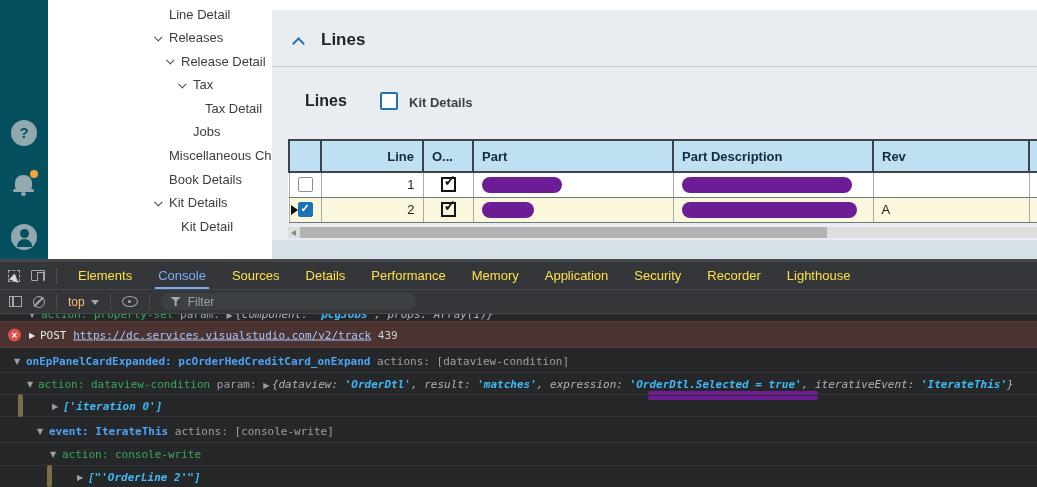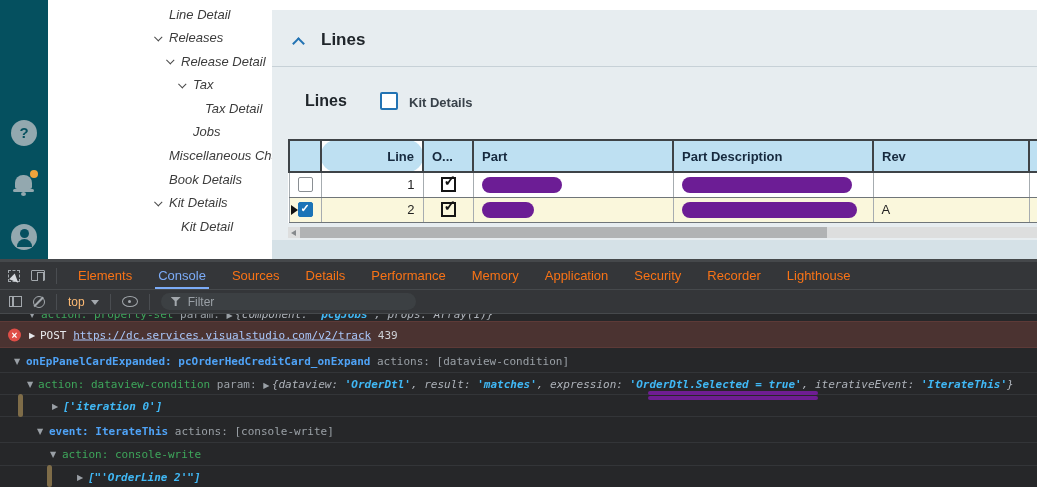--- a/index.html
+++ b/index.html
@@ -11,21 +11,21 @@
   .rail { position:absolute; left:0; top:0; width:48px; height:100%; background:#05505F; }
   .rail-icon { position:absolute; left:11px; width:26px; height:26px; }
   .circle-icon { width:26px; height:26px; border-radius:50%; background:#93A8AF; color:#05505F; font-weight:bold; font-size:15px; text-align:center; line-height:26px; }
   .bell-body { position:absolute; left:4px; top:3px; width:17px; height:14px; background:#93A8AF; border-radius:8px 8px 2px 2px; }
   .bell-lip { position:absolute; left:2px; top:17px; width:21px; height:2.5px; background:#93A8AF; border-radius:2px; }
   .bell-clapper { position:absolute; left:10px; top:20px; width:5px; height:4px; background:#93A8AF; border-radius:50%; }
   .bell-dot { position:absolute; right:-1px; top:-2px; width:8px; height:8px; border-radius:50%; background:#F0A43C; }
   .person-head { position:absolute; left:9px; top:5px; width:9px; height:9px; border-radius:50%; background:#05505F; }
   .person-body { position:absolute; left:6px; top:15px; width:15px; height:8px; border-radius:8px 8px 0 0; background:#05505F; }
 
-  .tree { position:absolute; left:48px; top:0; width:224px; height:100%; background:#fff;font-style:italic; }
+  .tree { position:absolute; left:48px; top:0; width:224px; height:100%; background:#fff; }
   .tree-item { position:absolute; height:18px; font-size:13px; color:#3C3C3C; white-space:nowrap; display:flex; align-items:center; cursor:default; }
   .tchev { width:6px; height:6px; border-left:1.6px solid #4A4A4A; border-bottom:1.6px solid #4A4A4A; transform:rotate(-45deg) translateY(-1px); display:inline-block; margin-right:7px; }
   .tchev.hidden { visibility:hidden; }
 
   .main { position:absolute; left:272px; top:0; right:0; height:100%; background:#fff; overflow:hidden;padding-left:16px; }
   .panel-bg { position:absolute; left:0; top:10px; right:0; bottom:0; background:#E7EDF0; }
   .card-divider { position:absolute; left:0; top:66px; right:0; height:1px; background:#C7D1D7; }
   .bottom-strip { position:absolute; left:0; top:240px; right:0; bottom:0; background:#D5E1E7; }
   .card-caret { position:absolute; left:22px; top:39px; width:9px; height:9px; border-left:2.5px solid #2273B3; border-top:2.5px solid #2273B3; transform:rotate(45deg); cursor:pointer; }
   .card-title { position:absolute; left:49px; top:30px; font-size:17px; font-weight:bold; color:#20262B; }
@@ -53,21 +53,21 @@
   
   .devtools { position:absolute; left:0; top:259px; width:100%; height:228px; background:#262729; border-top:3px solid #45484B; color:#C9CDD2; }
   .dt-tabbar { height:27px; background:#343639; display:flex; align-items:stretch; }
   .dt-tools { display:flex; align-items:center; padding:0 8px; gap:11px; }
   .icon-inspect { width:12px; height:12px; border:1px dashed #A3A8AD; position:relative; cursor:pointer; }
   .icon-inspect::after { content:""; position:absolute; right:-4px; bottom:-4px; width:0; height:0; border:4px solid transparent; border-left:9px solid #D5D8DC; transform:rotate(45deg); }
   .icon-device { width:14px; height:11px; border:1.5px solid #A3A8AD; border-radius:1px; position:relative; cursor:pointer; }
   .icon-device::after { content:""; position:absolute; right:0px; bottom:-1px; width:5px; height:8px; background:#343639; border:1.5px solid #A3A8AD; border-bottom:none; }
   .dt-sep { width:1px; height:16px; background:#4A4D51; align-self:center; }
   #tabs { display:flex; }
-  .dt-tab { padding:0 13px; line-height:27px; font-size:13px; color:#f97316; position:relative; cursor:pointer; white-space:nowrap; display:flex; align-items:center; gap:6px; }
+  .dt-tab { padding:0 13px; line-height:27px; font-size:13px; color:#fde047; position:relative; cursor:pointer; white-space:nowrap; display:flex; align-items:center; gap:6px; }
   .dt-tab.active { color:#7CACF8; }
   .dt-tab.active::after { content:""; position:absolute; left:10px; right:10px; bottom:0; height:2.5px; background:#7CACF8; }
   .flask { display:inline-block; width:10px; height:12px; background:#A3A8AD; clip-path:polygon(35% 0,65% 0,65% 10%,56% 10%,56% 38%,100% 100%,0 100%,44% 38%,44% 10%,35% 10%); }
   .dt-filterbar { height:25px; background:#343639; border-top:1px solid #46494C; border-bottom:1px solid #46494C; display:flex; align-items:center; gap:11px; padding:0 9px; }
   .icon-panel { width:13px; height:11px; border:1.5px solid #A3A8AD; position:relative; cursor:pointer; }
   .icon-panel::after { content:""; position:absolute; left:2px; top:0; bottom:0; width:1.5px; background:#A3A8AD; }
   .icon-clear { width:12px; height:12px; border:1.5px solid #A3A8AD; border-radius:50%; position:relative; cursor:pointer; }
   .icon-clear::after { content:""; position:absolute; left:-2px; top:4px; width:13px; height:1.5px; background:#A3A8AD; transform:rotate(-45deg); }
   .ctx { font-size:12px; color:#fdba74; display:flex; align-items:center; gap:6px; cursor:pointer; }
   .caret-down { width:0; height:0; border:4px solid transparent; border-top:5px solid #A3A8AD; margin-top:5px; }
@@ -177,21 +177,21 @@
               <col style="width: 102px;">
               <col style="width: 50px;">
               <col style="width: 200px;">
               <col style="width: 200px;">
               <col style="width: 156px;">
               <col style="width: 60px;">
             </colgroup>
             <thead>
               <tr>
                 <th style="text-align: left;"></th>
-                <th style="text-align: right; border-radius: 15px;">Line</th>
+                <th style="text-align: right;">Line</th>
                 <th style="text-align: left;">O...</th>
                 <th style="text-align: left;">Part</th>
                 <th style="text-align: left;">Part Description</th>
                 <th style="text-align: left;">Rev</th>
                 <th style="text-align: left;">C</th>
               </tr>
             </thead>
             <tbody>
               <tr>
                 <td style="position: relative; padding: 0px 4px;">

